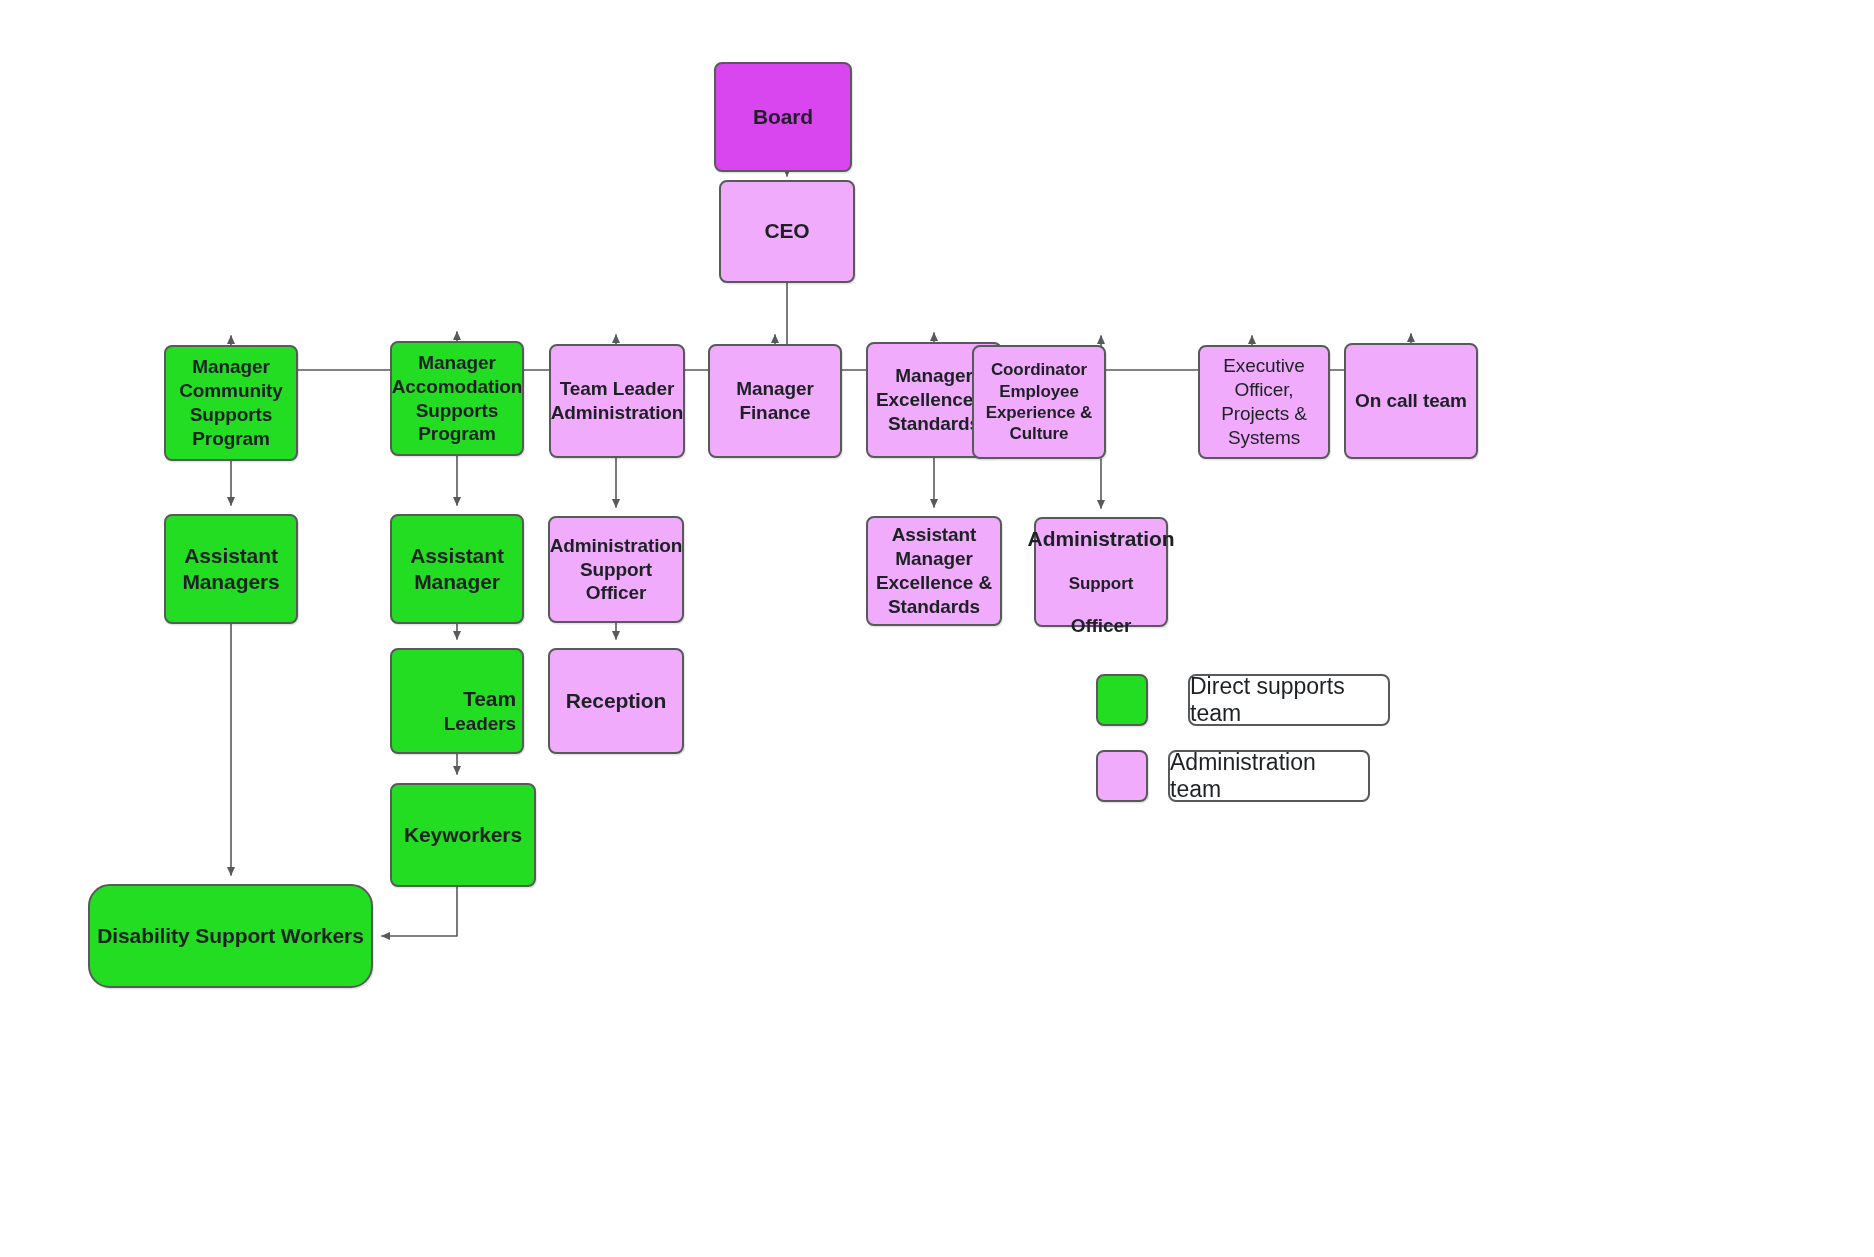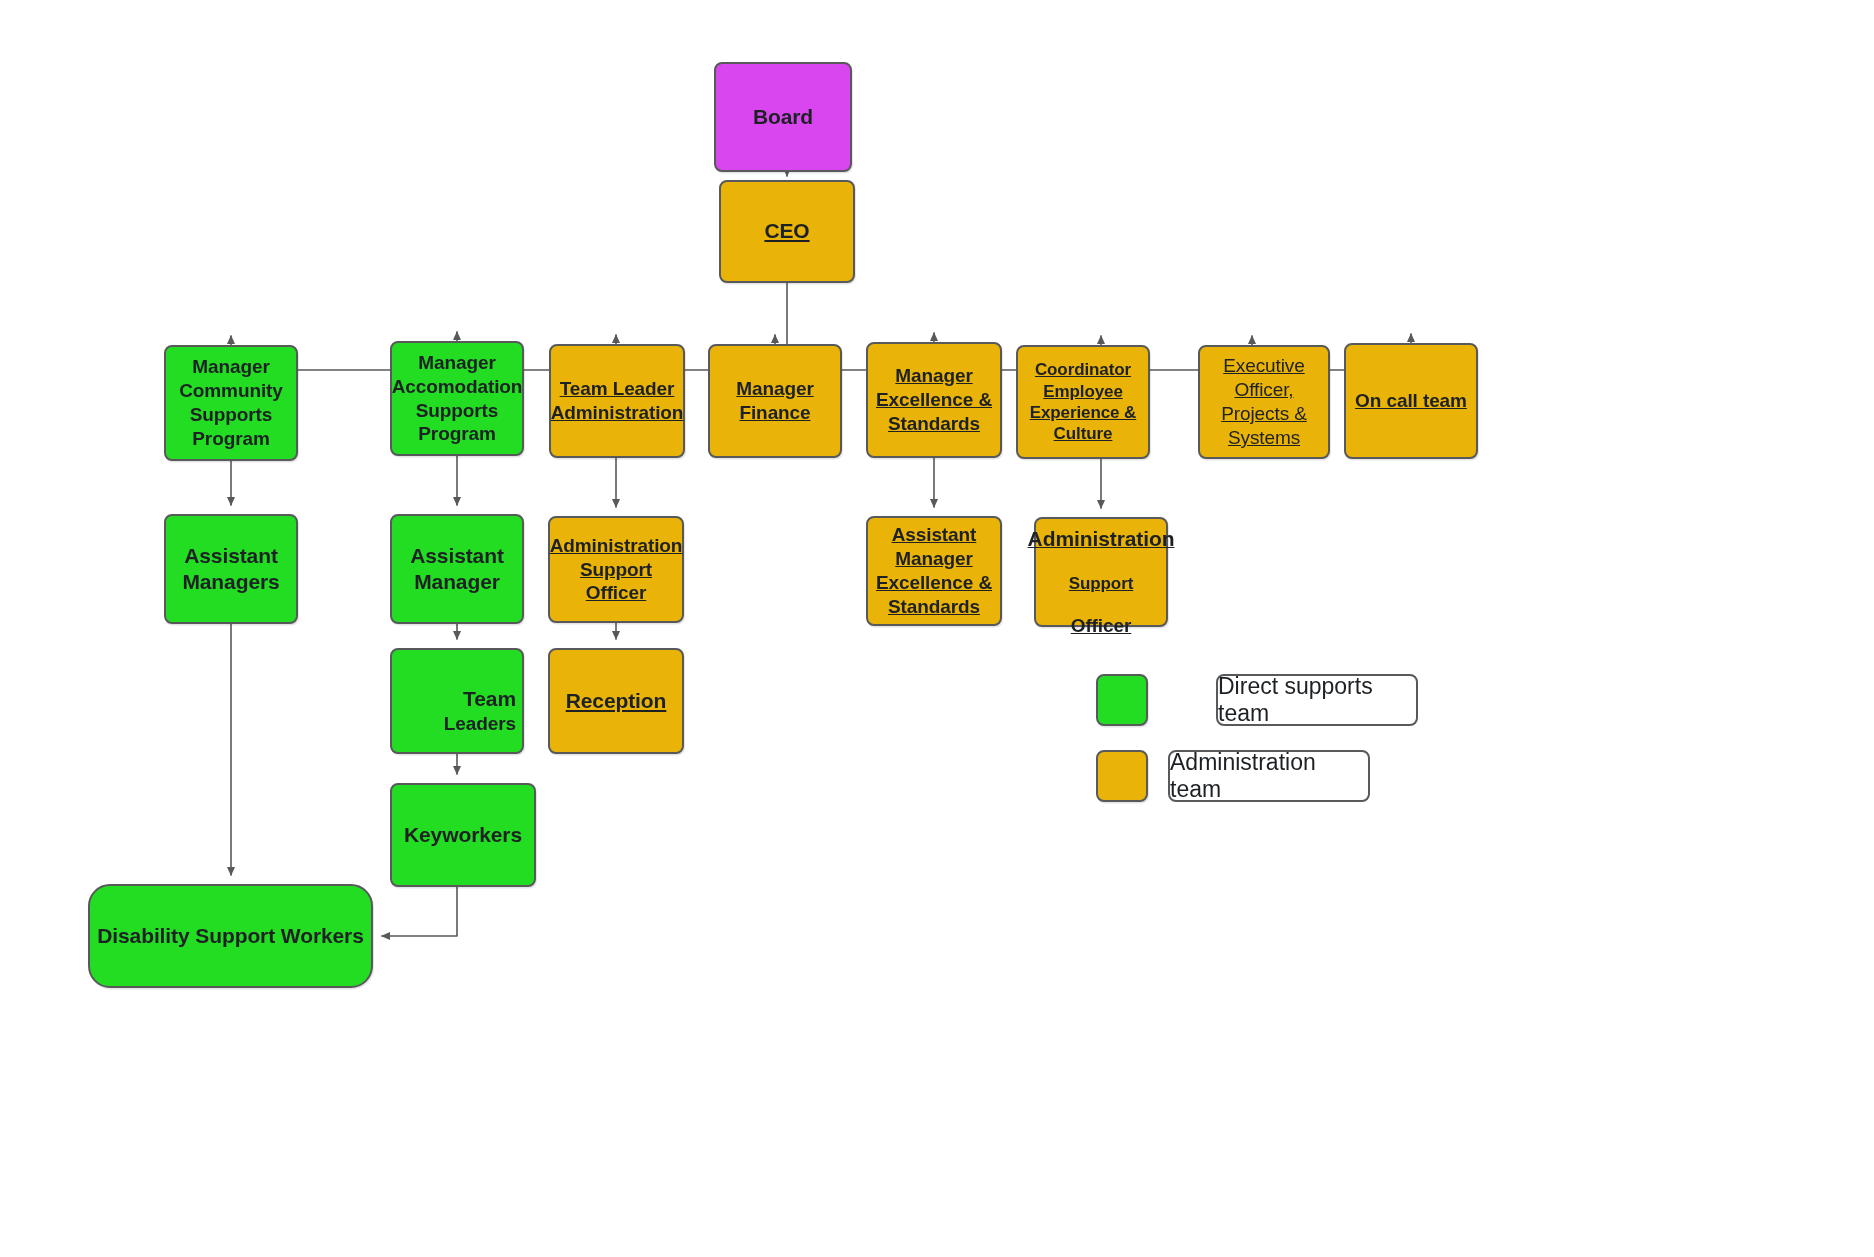--- a/index.html
+++ b/index.html
@@ -40,21 +40,21 @@
     line-height: 1.26;
     letter-spacing: -0.1px;
     box-shadow: 1px 1.5px 0 rgba(0,0,0,0.10);
   }
   .node .lbl {
     display: block;
     padding: 0 6px;
     white-space: pre-line;
   }
   .fill-green  { background: #22dd22; }
-  .fill-cyan   { background: #eab308; text-decoration: underline; }
+  .fill-cyan   { background: #f0abfc; }
   .fill-magenta{ background: #d946ef; }
 
   .w-normal { font-weight: normal; margin-left: 12px; }
 
   .legend-swatch {
     position: absolute;
     box-sizing: border-box;
     border: 2.5px solid #58595b;
     border-radius: 8px;
     box-shadow: 1px 1.5px 0 rgba(0,0,0,0.10);
@@ -158,21 +158,21 @@
     <span class="lbl">Manager
 Finance</span>
   </div>
 
   <div class="node fill-cyan sz-md" style="left:866px;top:342px;width:136px;height:116px;">
     <span class="lbl">Manager
 Excellence &amp;
 Standards</span>
   </div>
 
-  <div class="node fill-cyan sz-sm" style="left:1016px;top:345px;width:134px;height:114px;">
+  <div class="node fill-cyan sz-sm" style="left:972px;top:345px;width:134px;height:114px;">
     <span class="lbl">Coordinator
 Employee
 Experience &amp;
 Culture</span>
   </div>
 
   <div class="node fill-cyan sz-md w-normal" style="left:1186px;top:345px;width:132px;height:114px;">
     <span class="lbl">Executive
 Officer,
 Projects &amp;
@@ -226,21 +226,21 @@
 
   <div class="node fill-green sz-lg" style="left:390px;top:783px;width:146px;height:104px;align-items:center;">
     <span class="lbl">Keyworkers</span>
   </div>
 
   <div class="node fill-green sz-lg" style="left:88px;top:884px;width:285px;height:104px;border-radius:22px;">
     <span class="lbl">Disability Support Workers</span>
   </div>
 
   <div class="legend-swatch fill-green" style="left:1096px;top:674px;width:52px;height:52px;"></div>
-  <div class="legend-box" style="left:1216px;top:674px;width:202px;height:52px;">
+  <div class="legend-box" style="left:1188px;top:674px;width:202px;height:52px;">
     <span>Direct supports team</span>
   </div>
 
   <div class="legend-swatch fill-cyan" style="left:1096px;top:750px;width:52px;height:52px;"></div>
   <div class="legend-box" style="left:1168px;top:750px;width:202px;height:52px;">
     <span>Administration team</span>
   </div>
 
 </div>
 

